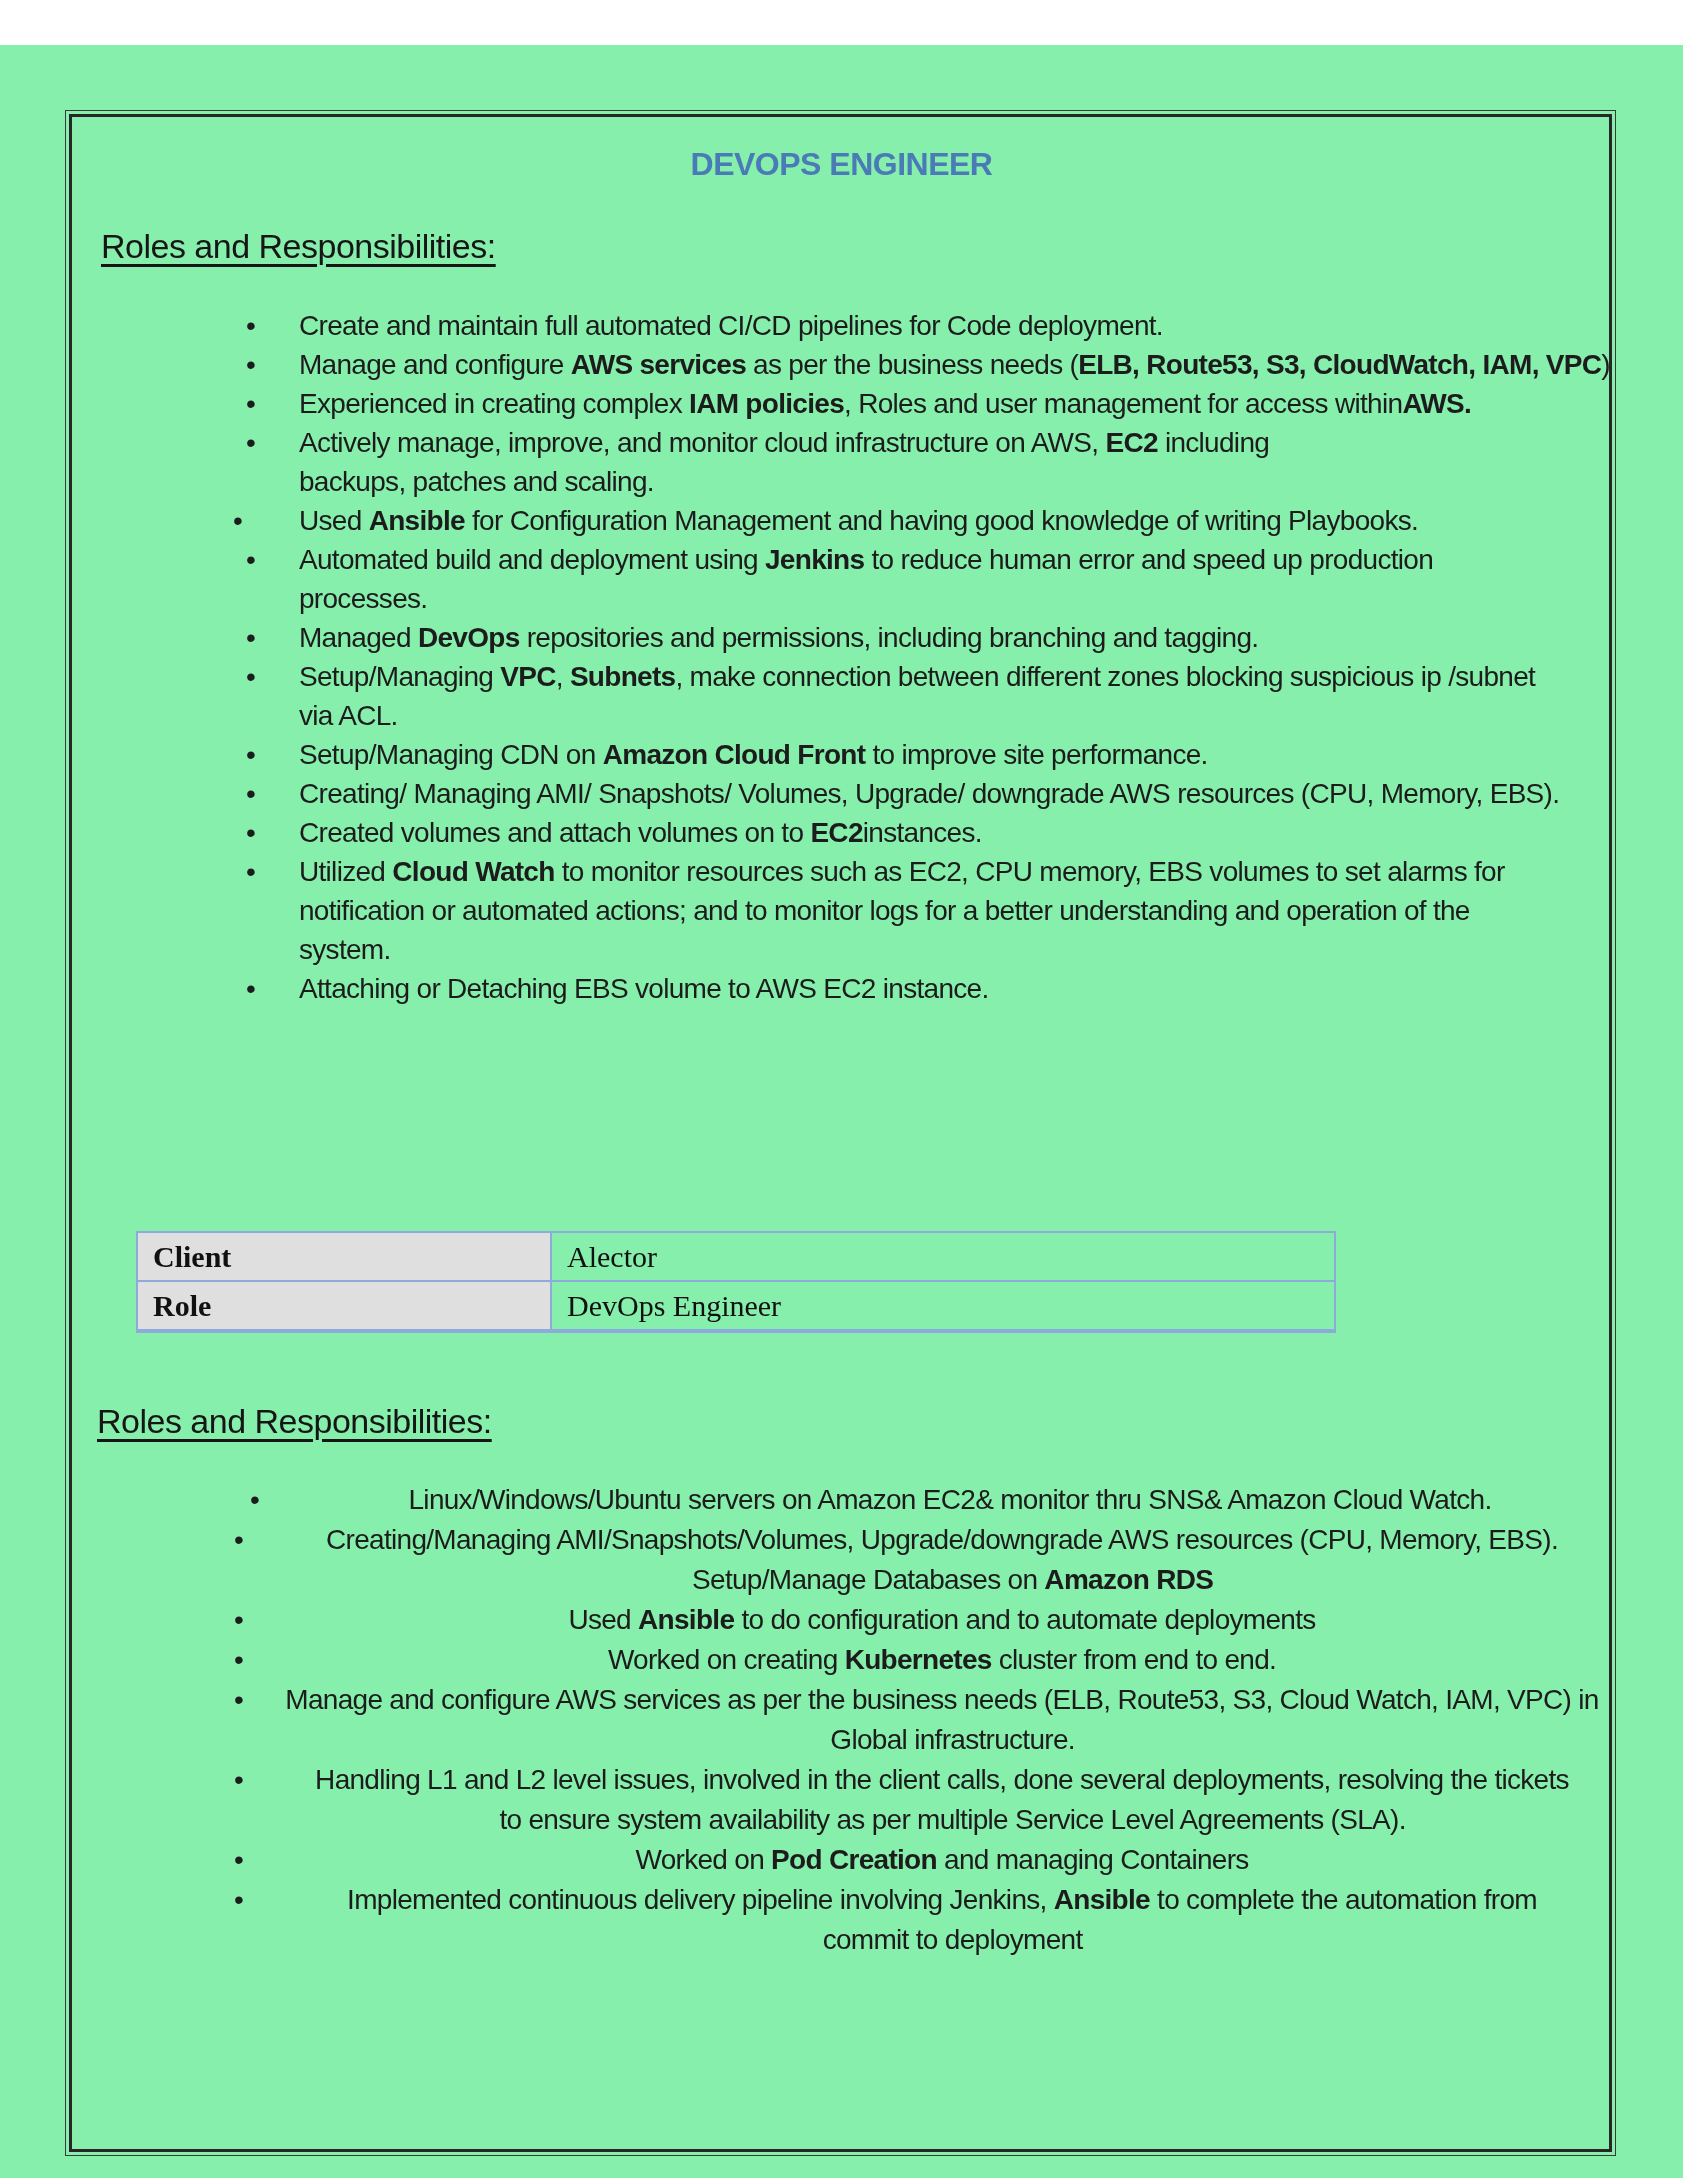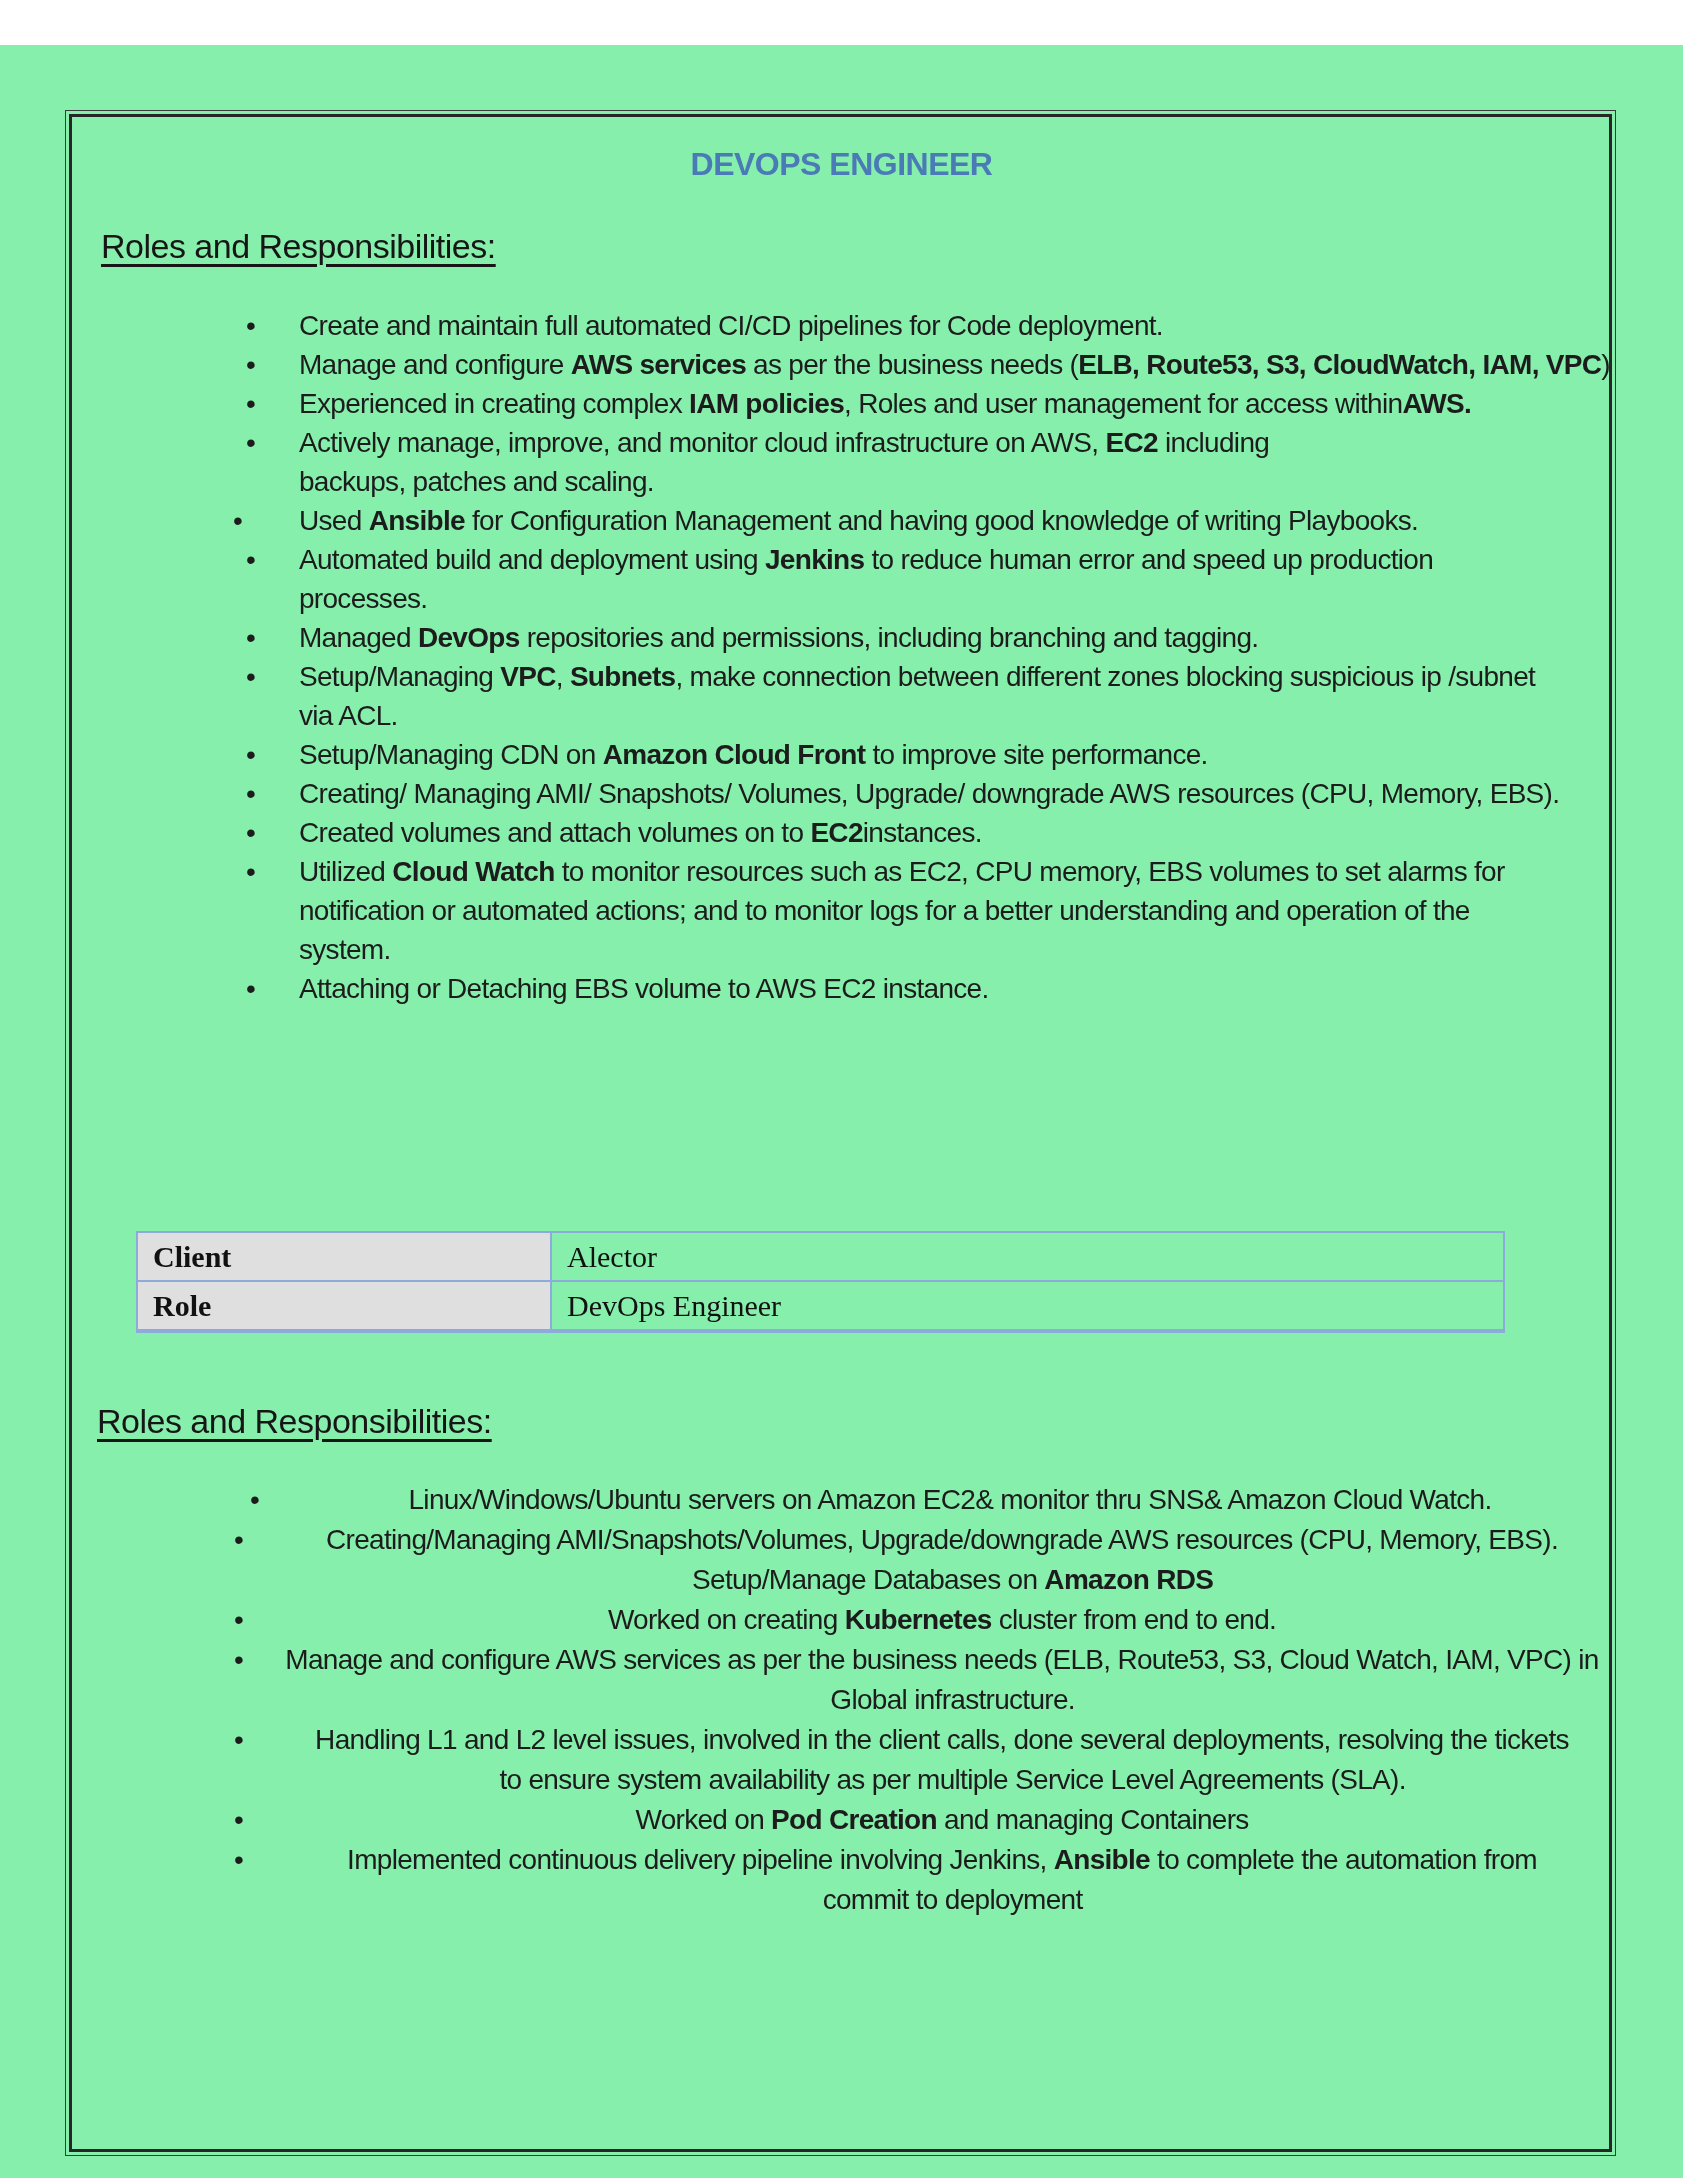--- a/index.html
+++ b/index.html
@@ -38,21 +38,21 @@
   }
   #list1 { left:246px; top:261px; line-height:39px; width:1386px; }
   #list1 li { padding-left:53px; }
   
   #list1 li:nth-child(5)::before { left:-13px; }
   #list2 { left:234px; top:1435px; line-height:40px; width:1386px;text-align:center; }
   #list2 li { padding-left:30px; }
   #list2 li:first-child { margin-left:16px; }
   b { font-weight:700; }
   .client-table {
-    position:absolute; left:136px; top:1186px; width:1369px;
+    position:absolute; left:136px; top:1186px; width:1200px;
     border-collapse:collapse; table-layout:fixed;
     font-family:"Liberation Serif", serif; font-size:30px; color:#111;
   }
   .client-table td {
     border:2px solid var(--table-blue, #8EAADB); height:47px;
     padding:0 0 0 15px; vertical-align:middle;
   }
   .client-table tr:last-child td { border-bottom-width:4px; }
   .client-table td.label {
     width:397px; background:var(--cell-gray, #DFDFDF); font-weight:700;
@@ -86,18 +86,18 @@
       <tr>
         <td class="label">Role</td>
         <td>DevOps Engineer</td>
       </tr>
     </tbody>
   </table>
 
   <div id="heading2" class="section-heading">Roles and Responsibilities:</div>
 
   <ul id="list2" class="bullets"><li><span>Linux/Windows/Ubuntu servers on Amazon EC2&amp; monitor thru SNS&amp; Amazon Cloud Watch.</span></li><li><span>Creating/Managing AMI/Snapshots/Volumes, Upgrade/downgrade AWS resources (CPU, Memory, EBS).
-   Setup/Manage Databases on </span><b>Amazon RDS</b></li><li><span>Worked on creating </span><b>Kubernetes</b><span> cluster from end to end.</span></li><li><span>Manage and configure AWS services as per the business needs (ELB, Route53, S3, Cloud Watch, IAM, VPC) in
+   Setup/Manage Databases on </span><b>Amazon RDS</b></li><li><span>Used </span><b>Ansible</b><span> to do configuration and to automate deployments</span></li><li><span>Worked on creating </span><b>Kubernetes</b><span> cluster from end to end.</span></li><li><span>Manage and configure AWS services as per the business needs (ELB, Route53, S3, Cloud Watch, IAM, VPC) in
    Global infrastructure.</span></li><li><span>Handling L1 and L2 level issues, involved in the client calls, done several deployments, resolving the tickets
    to ensure system availability as per multiple Service Level Agreements (SLA).</span></li><li><span>Worked on </span><b>Pod Creation</b><span> and managing Containers</span></li><li><span>Implemented continuous delivery pipeline involving Jenkins, </span><b>Ansible</b><span> to complete the automation from
    commit to deployment</span></li></ul>
 </div>
 
 
 </body></html>

